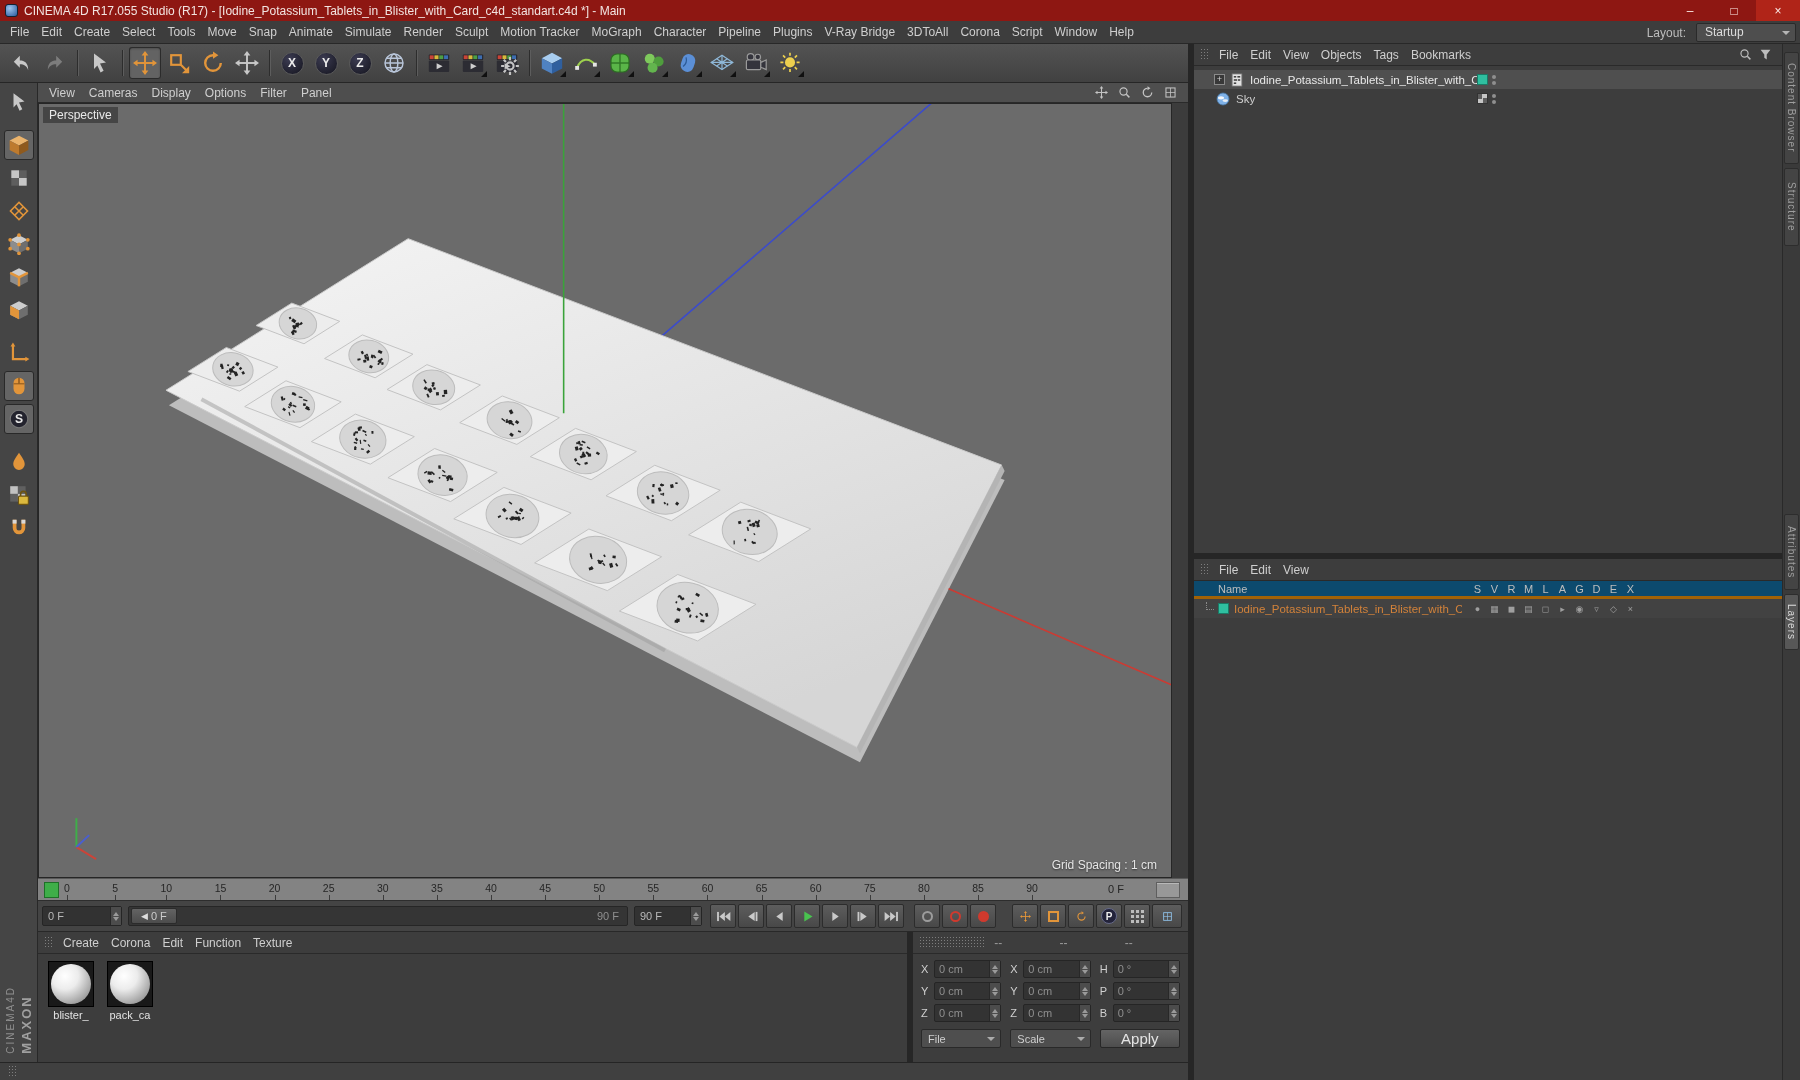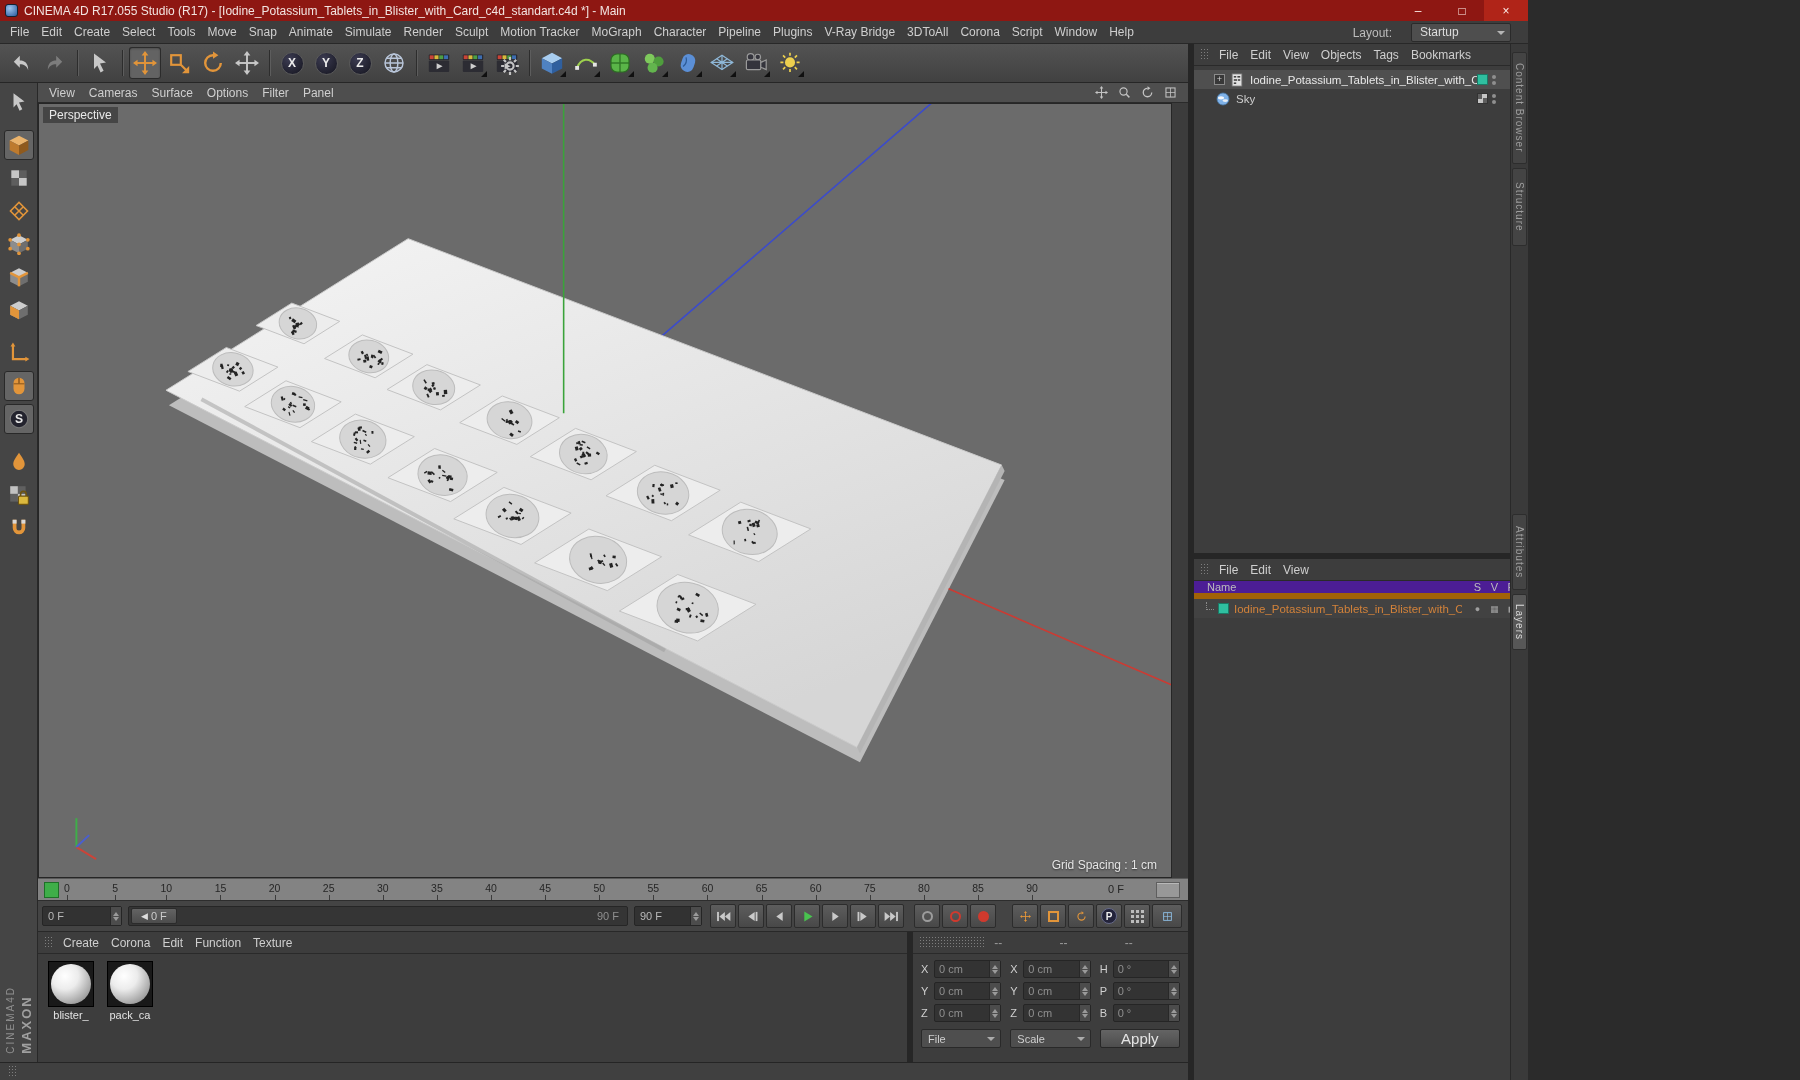--- a/index.html
+++ b/index.html
@@ -1,29 +1,29 @@
 <!DOCTYPE html>
 <html><head>
 <meta charset="utf-8">
 <style>
   *{margin:0;padding:0;box-sizing:border-box;}
   html,body{width:1800px;height:1080px;background:#2b2b2b;font-family:"Liberation Sans",sans-serif;}
-  .app{position:relative;width:1528px;height:1080px;background:#3c3c3c;overflow:hidden;font-size:12px;color:#c8c8c8;}
+  .app{position:relative;width:1800px;height:1080px;background:#3c3c3c;overflow:hidden;font-size:12px;color:#c8c8c8;}
 
   
   .titlebar{position:absolute;top:0;left:0;right:0;height:21px;background:#8e1712;display:flex;align-items:center;color:#f2e4e1;font-size:12px;z-index:5;}
   .app-icon{width:13px;height:13px;margin:0 6px 0 5px;border-radius:3px;background:radial-gradient(circle at 35% 30%,#9cc4ee,#2a5a9e);border:1px solid #123;}
   .win-buttons{margin-left:auto;display:flex;height:100%;}
   .win-btn{width:44px;display:flex;align-items:center;justify-content:center;font-size:12px;color:#fbeae6;}
   .win-btn.close{background:#b02418;}
 
   
   .menubar{position:absolute;top:21px;left:0;right:0;height:23px;background:#3d3d3d;border-bottom:1px solid #282828;display:flex;align-items:center;padding-left:4px;z-index:4;}
   .mi{padding:3px 6px;color:#cfcfcf;white-space:nowrap;}
-  .layout-chip{margin-left:auto;display:flex;align-items:center;gap:19px;padding-right:17px;color:#bdbdbd;}
+  .layout-chip{margin-left:auto;display:flex;align-items:center;gap:10px;padding-right:4px;color:#bdbdbd;}
   .layout-select{background:#4e4e4e;border:1px solid #2a2a2a;border-radius:2px;padding:1px 20px 2px 8px;position:relative;color:#ddd;min-width:100px;}
   .layout-select::after{content:"";position:absolute;right:5px;top:7px;border:4px solid transparent;border-top-color:#b5b5b5;}
 
   
   .left-col{position:absolute;top:44px;left:0;width:1188px;bottom:0;}
   .toolbar{position:absolute;top:0;left:0;right:0;height:39px;background:linear-gradient(#535353,#414141);border-bottom:1px solid #262626;display:flex;align-items:center;padding:0 5px;gap:2px;}
   .tbtn{width:32px;height:32px;display:flex;align-items:center;justify-content:center;border-radius:3px;position:relative;color:#c8c8c8;flex:none;}
   .tbtn svg{width:24px;height:24px;}
   .tbtn.pressed{background:#636363;box-shadow:inset 0 0 0 1px #2b2b2b,inset 0 1px 3px rgba(0,0,0,.45);}
   .tbtn.disabled{opacity:.4;}
@@ -138,21 +138,21 @@
   .trow.selected .olabel{color:#e8e8e8;}
   .rtoggles{position:absolute;left:283px;display:flex;align-items:center;gap:4px;}
   .dots{display:flex;flex-direction:column;gap:2px;}
   .dots i{width:4px;height:4px;border-radius:50%;background:#8f8f8f;display:block;}
   .tag{width:11px;height:11px;flex:none;}
   .tag.teal{background:#2fbfa0;border:1px solid #1a7a66;}
   .checker4{background:conic-gradient(#c6c6c6 25%,#5e5e5e 0 50%,#c6c6c6 0 75%,#5e5e5e 0);border:1px solid #333;}
   .gcheck svg{width:12px;height:12px;}
 
   .layers{position:absolute;left:0;right:0;top:509px;bottom:0;background:#3d3d3d;border-top:6px solid #262626;}
-  .lheader{height:18px;background:#4c1d95;border-bottom:6px solid #a16207;display:flex;align-items:center;padding:0 13px;color:#bdbdbd;font-size:11px;position:relative;}
+  .lheader{height:18px;background:#0c4a6e;border-bottom:3px solid #a16207;display:flex;align-items:center;padding:0 24px;color:#bdbdbd;font-size:11px;position:relative;}
   .lcols{position:absolute;left:275px;display:flex;}
   .lcols span{width:17px;text-align:center;color:#bdbdbd;}
   .lrow{height:19px;display:flex;align-items:center;padding-left:12px;position:relative;background:#424242;}
   .treecorner{width:8px;height:8px;border-left:1px dotted #8a8a8a;border-bottom:1px dotted #8a8a8a;margin:-6px 4px 0 0;flex:none;}
   .llabel{color:#d2823a;font-size:11.5px;margin-left:5px;white-space:nowrap;overflow:hidden;max-width:228px;}
   .licons{position:absolute;left:275px;display:flex;}
   .licons span{width:17px;text-align:center;color:#9f9f9f;font-size:9px;}
 
   
   .right-strip{position:absolute;top:44px;right:0;width:18px;bottom:0;background:#3a3a3a;border-left:1px solid #292929;z-index:2;}
@@ -639,21 +639,21 @@
     </div>
     <div class="branding" style="position:absolute;left:0;bottom:26px;">
       <span class="vtext c4d">CINEMA4D</span>
       <span class="vtext maxon">MAXON</span>
     </div>
 
     <div class="vp-header">
       <span style="display:flex">
           <span class="mi">View</span>
           <span class="mi">Cameras</span>
-          <span class="mi">Surface</span>
+          <span class="mi">Display</span>
           <span class="mi">Options</span>
           <span class="mi">Filter</span>
           <span class="mi">Panel</span>
         </span>
       <div class="vp-nav">
         <div class="nbtn">
             <svg>
               <use href="#i-move"></use>
             </svg>
           </div>

